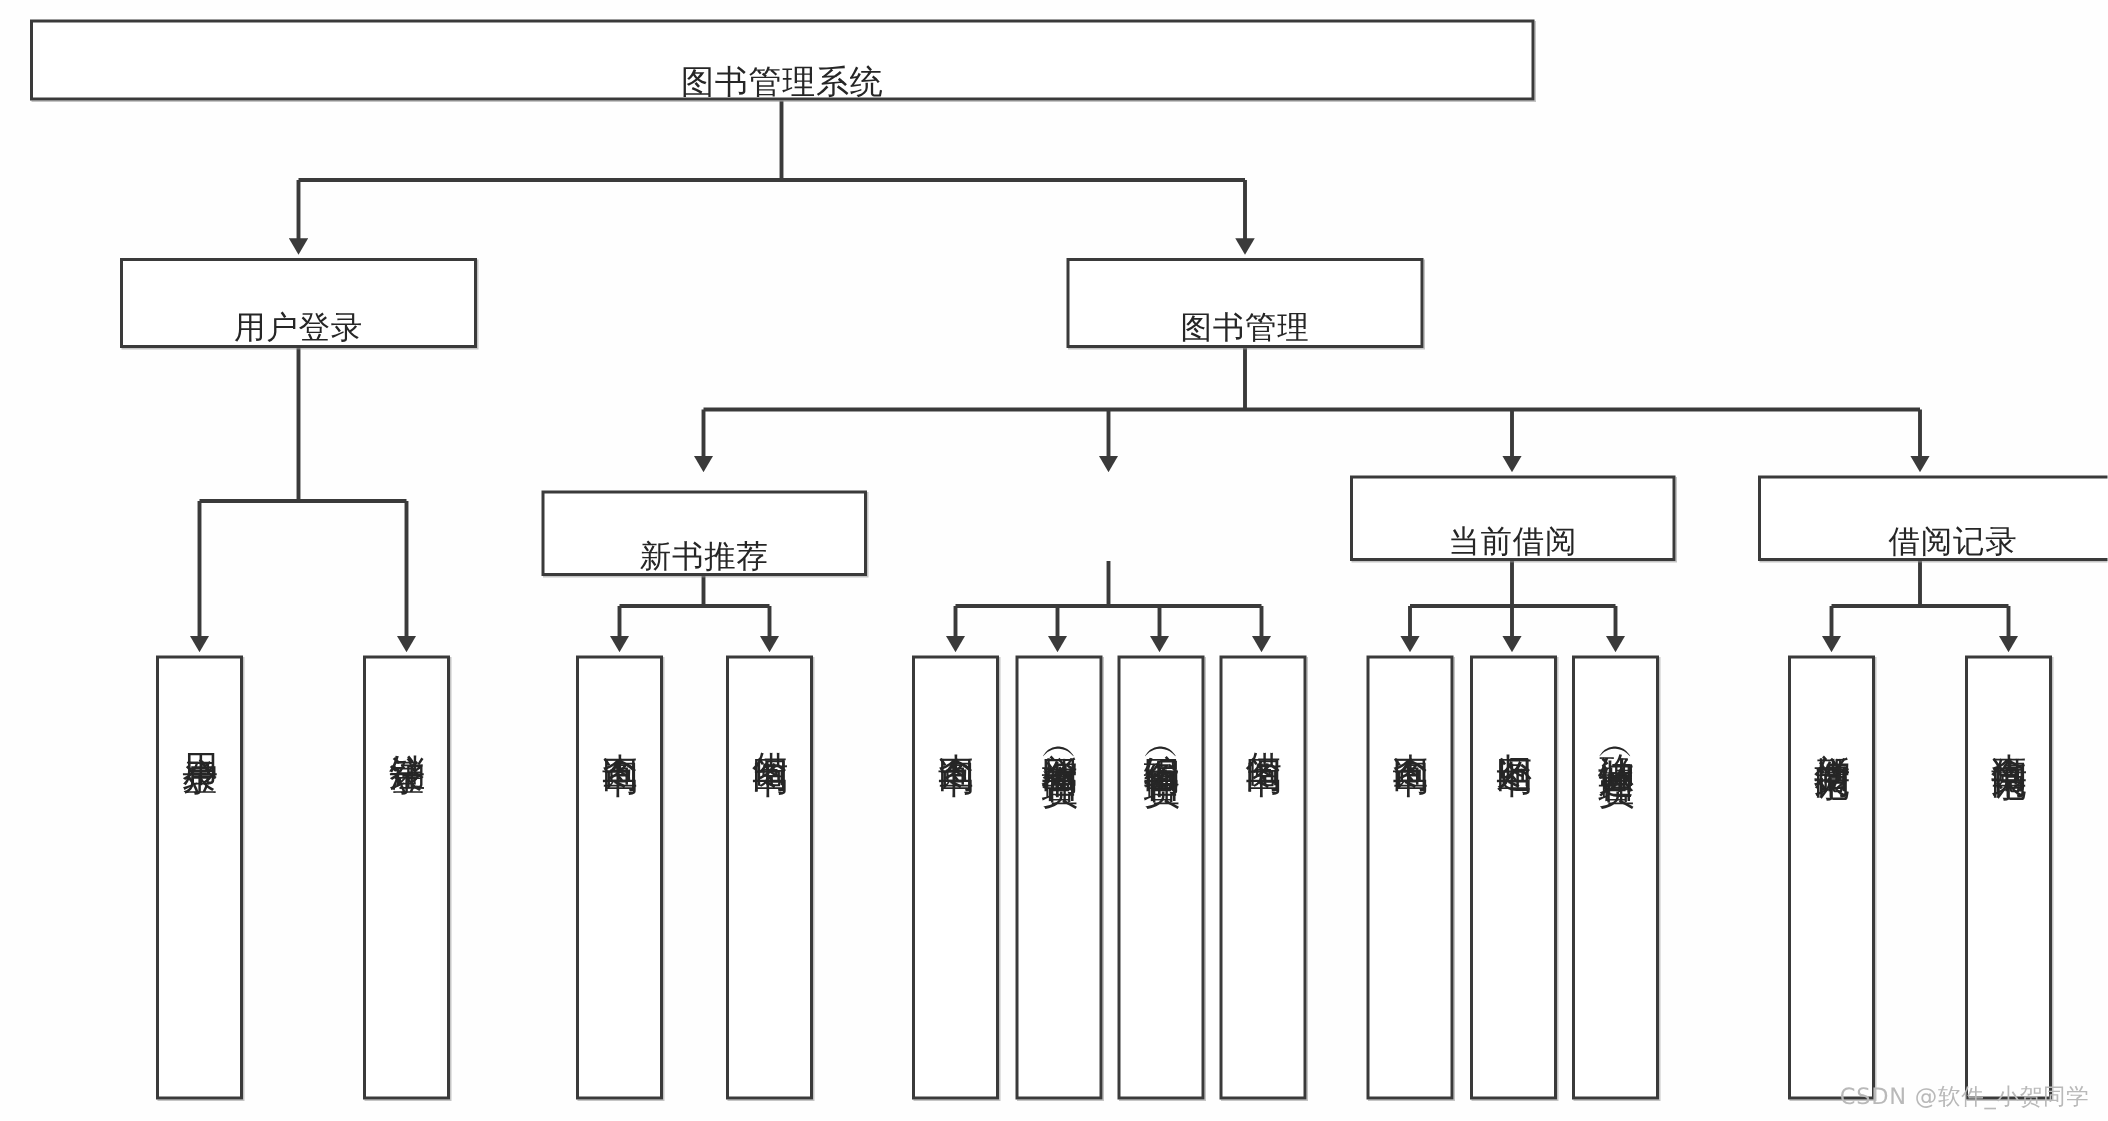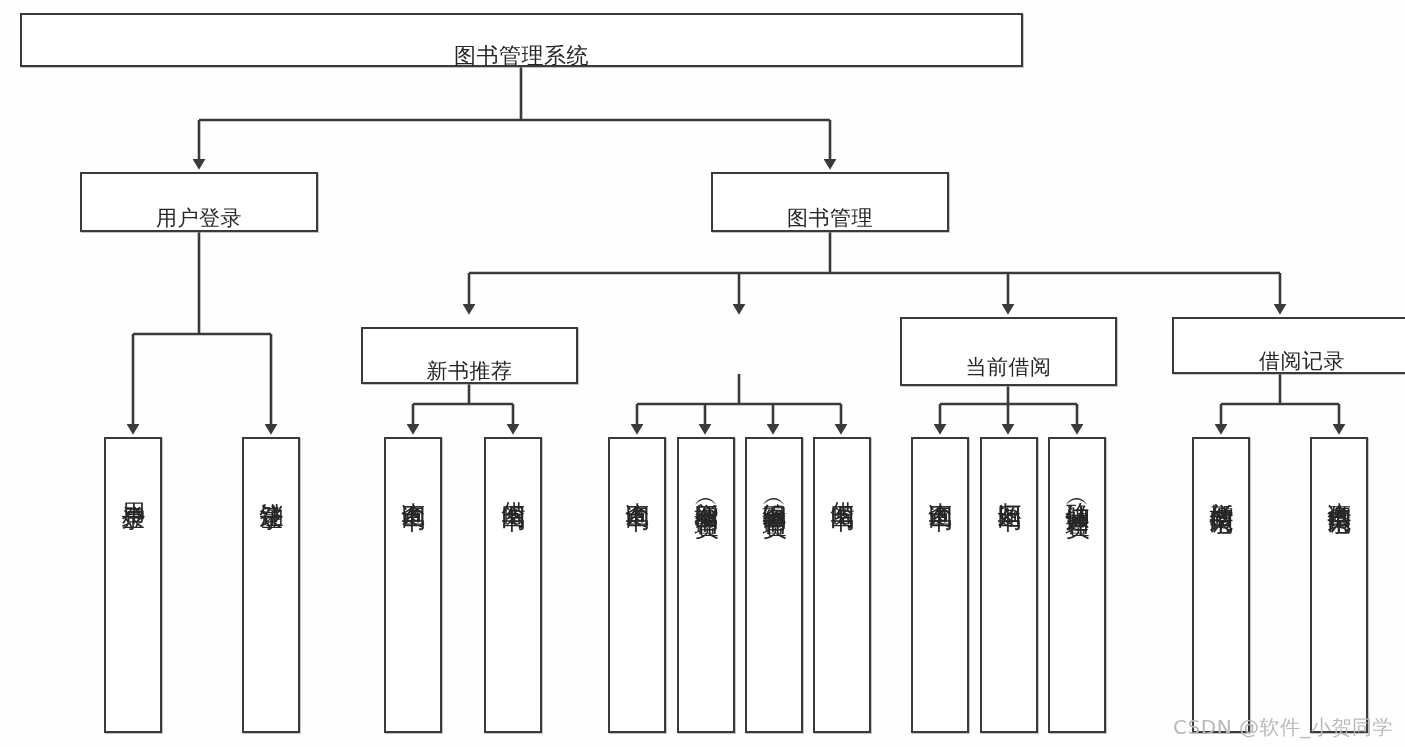--- a/index.html
+++ b/index.html
@@ -45,21 +45,21 @@
     font-size:24px;
     line-height:1.04;
     letter-spacing:2px;
     white-space:normal;
     max-height:100%;
   }
 
   #watermark{
     position:absolute;
     right:12px;bottom:6px;
-    font-size:20px;
+    font-size:15px;
     color:#b9b9b9;
     letter-spacing:.5px;
     white-space:nowrap;
     pointer-events:none;
   }
 </style>
 </head>
 <body>
 
 <div id="stage">
@@ -121,21 +121,21 @@
   <div class="node h-node" style="left:80px;top:172px;width:238px;height:60px;">
     <span class="lbl">用户登录</span>
   </div>
   <div class="node h-node" style="left:711px;top:172px;width:238px;height:60px;justify-content:center;">
     <span class="lbl">图书管理</span>
   </div>
 
   <div class="node h-node" style="left:361px;top:327px;width:217px;height:57px;">
     <span class="lbl">新书推荐</span>
   </div>
-  <div class="node h-node" style="left:900px;top:317px;width:217px;height:69px;">
+  <div class="node h-node" style="left:900px;top:317px;width:217px;height:57px;">
     <span class="lbl">当前借阅</span>
   </div>
   <div class="node h-node" style="left:1172px;top:317px;width:260px;height:57px;">
     <span class="lbl">借阅记录</span>
   </div>
 
   <div class="node leaf" style="left:104px;top:437px;width:58px;height:296px;">
     <span class="lbl">用户登录</span>
   </div>
   <div class="node leaf" style="left:242px;top:437px;width:58px;height:296px;">

